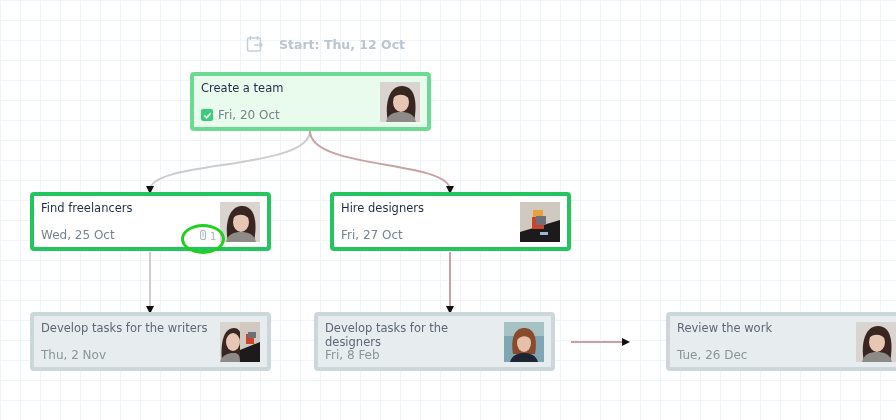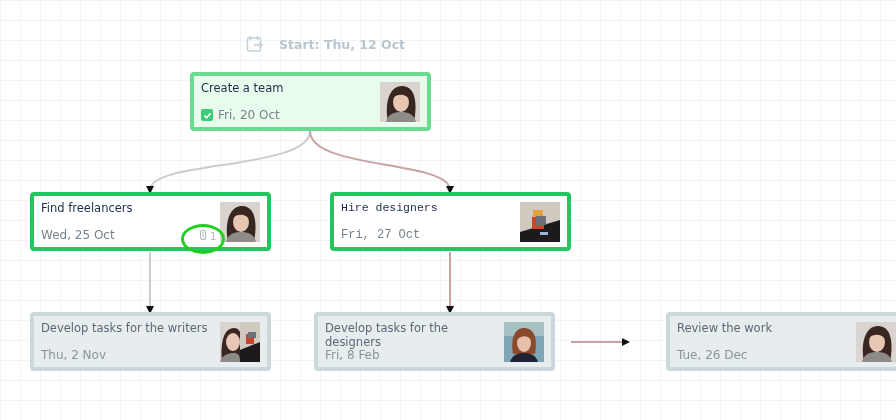--- a/index.html
+++ b/index.html
@@ -119,21 +119,21 @@
     <svg width="40" height="40" viewBox="0 0 40 40">
       <rect width="40" height="40" fill="#d9d4cf"></rect>
       <path d="M8,40 C4,20 10,4 22,4 C34,4 38,18 34,40 Z" fill="#3a2620"></path>
       <ellipse cx="21" cy="20" rx="8" ry="10" fill="#e7c6b4"></ellipse>
       <path d="M13,16 C15,8 28,7 30,18 C26,12 18,11 13,16 Z" fill="#3a2620"></path>
       <path d="M6,40 C8,32 14,30 21,30 C28,30 34,32 36,40 Z" fill="#8d8b88"></path>
     </svg>
   </div>
 </div>
 
-<div class="node" style="left:330px; top:192px;font-family:Liberation Mono, monospace;">
+<div class="node" style="left:330px; top:192px;">
   <div class="title">Hire designers</div>
   <div class="date">
       <span>Fri, 27 Oct</span>
     </div>
   <div class="avatar">
     <svg width="40" height="40" viewBox="0 0 40 40">
       <rect width="40" height="40" fill="#cfc9c0"></rect>
       <path d="M0,30 L40,18 L40,40 L0,40 Z" fill="#1c1a1a"></path>
       <rect x="13" y="8" width="10" height="8" fill="#e4a23c"></rect>
       <rect x="12" y="15" width="12" height="12" fill="#c8452c"></rect>

